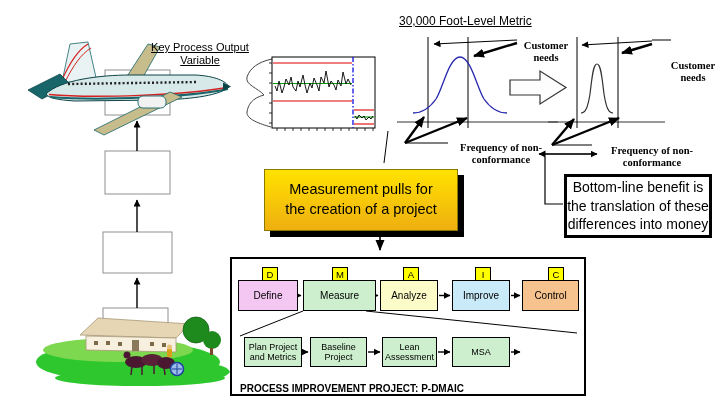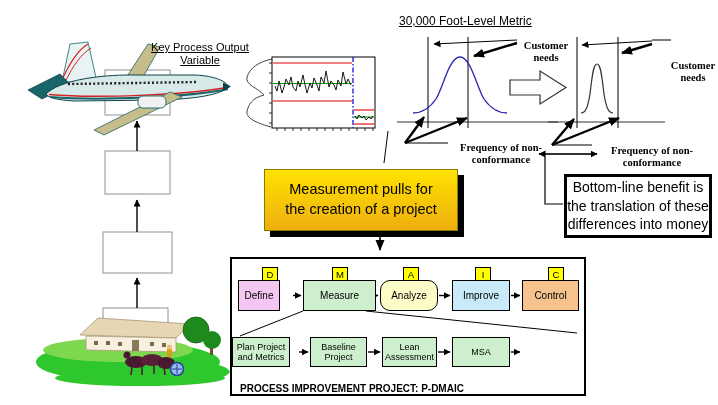--- a/index.html
+++ b/index.html
@@ -29,21 +29,21 @@
   
   .outer-box{left:230px;top:257px;width:356px;height:139px;border:2px solid #000;
              box-sizing:border-box;background:transparent;z-index:2;position:absolute;}
   .phase-tab{position:absolute;top:267px;width:16px;height:14px;z-index:3;
              background:var(--c-tab);border:1px solid #000;box-sizing:border-box;
              font-size:9.5px;display:flex;align-items:center;justify-content:center;}
   .phase-box{position:absolute;top:280px;height:31px;z-index:3;border:1px solid #000;
              box-sizing:border-box;display:flex;align-items:center;justify-content:center;
              font-size:10px;text-align:center;}
   .p0{background:var(--c-define);} .p1{background:var(--c-measure);}
-  .p2{background:var(--c-analyze);border-radius:10px;} .p3{background:var(--c-improve);}
+  .p2{background:var(--c-analyze);} .p3{background:var(--c-improve);}
   .p4{background:var(--c-control);}
   .step-box{position:absolute;top:337px;height:30px;z-index:3;border:1px solid #000;
             background:var(--c-step);box-sizing:border-box;display:flex;align-items:center;
             justify-content:center;font-size:9px;line-height:1.15;text-align:center;padding:1px;}
   .footer{left:240px;top:377px;font-size:10px;font-weight:bold;z-index:3;}
 </style>
 </head>
 <body>
 
 <div id="canvas">
@@ -219,25 +219,25 @@
   <div class="txt money-box">Bottom-line benefit is the translation of these differences into money</div>
 
   <div class="outer-box"></div>
 
   <div class="phase-tab" style="left:262px">D</div>
   <div class="phase-tab" style="left:332px">M</div>
   <div class="phase-tab" style="left:403px">A</div>
   <div class="phase-tab" style="left:475px">I</div>
   <div class="phase-tab" style="left:548px">C</div>
 
-  <div class="phase-box p0" style="left:238px;width:42px">Define</div>
+  <div class="phase-box p0" style="left:238px;width:60px">Define</div>
   <div class="phase-box p1" style="left:303px;width:73px">Measure</div>
   <div class="phase-box p2" style="left:380px;width:58px">Analyze</div>
   <div class="phase-box p3" style="left:452px;width:58px">Improve</div>
   <div class="phase-box p4" style="left:522px;width:57px">Control</div>
 
-  <div class="step-box" style="left:232px;width:58px">Plan Project and Metrics</div>
+  <div class="step-box" style="left:244px;width:58px">Plan Project and Metrics</div>
   <div class="step-box" style="left:310px;width:57px">Baseline Project</div>
   <div class="step-box" style="left:382px;width:55px">Lean Assessment</div>
   <div class="step-box" style="left:452px;width:58px">MSA</div>
 
   <div class="txt footer">PROCESS IMPROVEMENT PROJECT: P-DMAIC</div>
 </div>
 
 </body></html>

